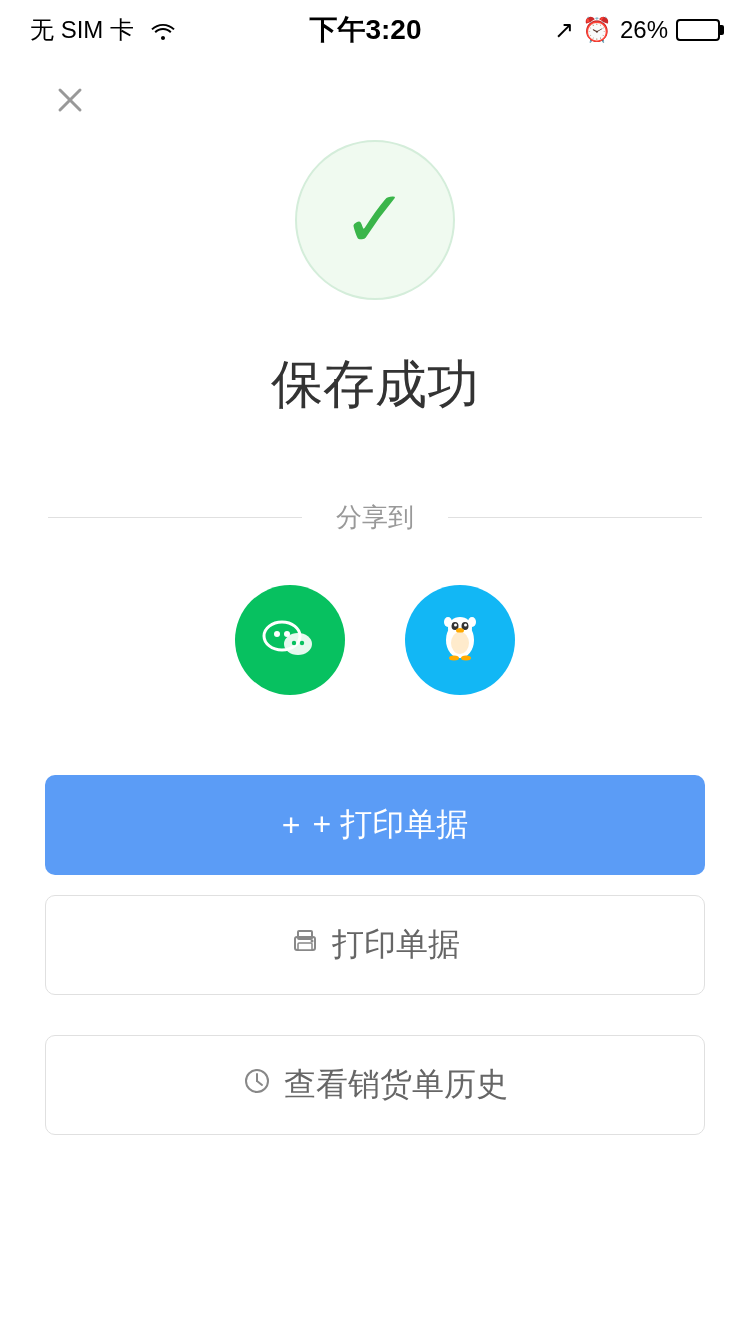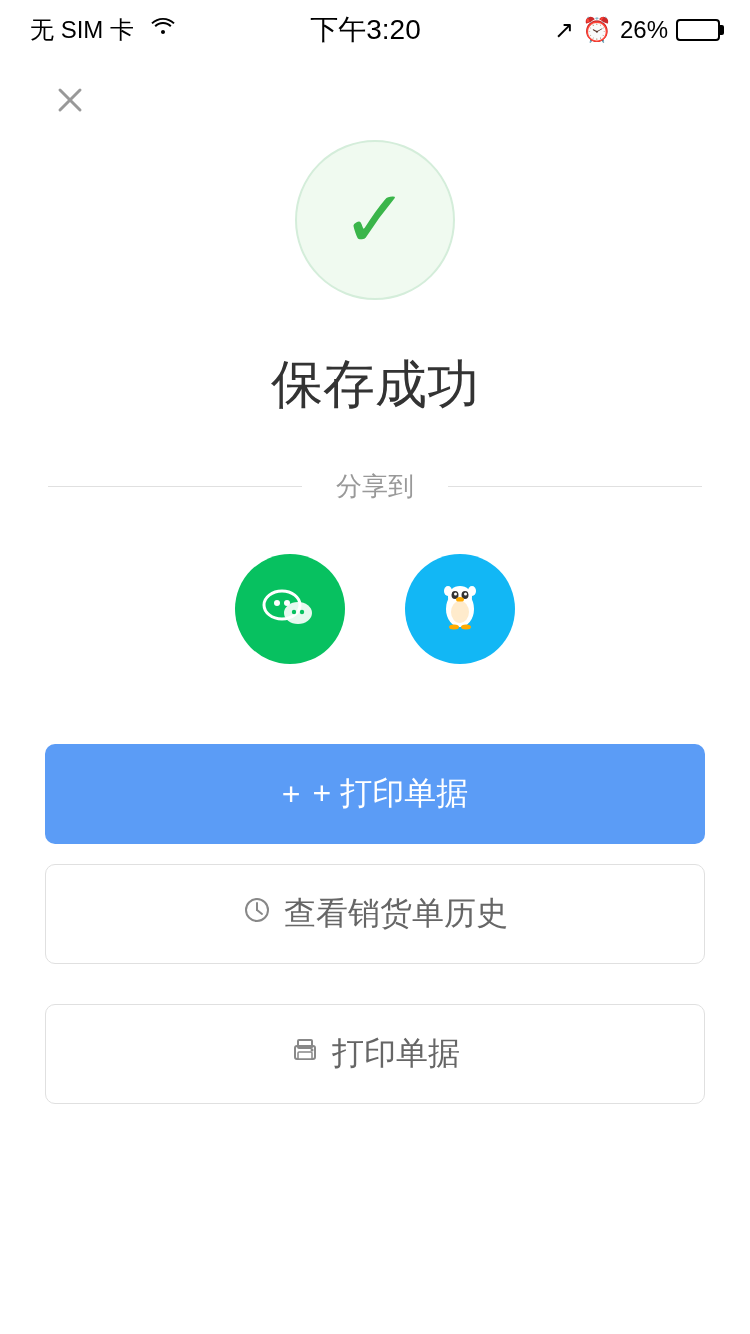--- a/index.html
+++ b/index.html
@@ -23,29 +23,30 @@
       display: flex;
       justify-content: space-between;
       align-items: center;
       height: 60px;
       padding: 0 30px;
       background: #ffffff;
     }
 
     .status-left {
       display: flex;
+      align-items: center;
       gap: 15px;
       font-size: 24px;
       font-weight: 500;
       color: #000;
     }
 
     .status-center {
       font-size: 28px;
-      font-weight: 400;
+      font-weight: 700;
       color: #000;
     }
 
     .status-right {
       display: flex;
       align-items: center;
       gap: 8px;
       font-size: 24px;
       color: #000;
     }
@@ -133,21 +134,21 @@
       color: #3ab54a;
       font-size: 80px;
       line-height: 1;
     }
 
     
     .success-title {
       font-size: 52px;
       font-weight: 500;
       color: #333333;
-      margin-bottom: 49px;
+      margin-bottom: 80px;
     }
 
     
     .share-divider {
       width: 100%;
       display: flex;
       align-items: center;
       padding: 0 48px;
       margin-bottom: 50px;
       gap: 14px;
@@ -311,43 +312,43 @@
         <ellipse cx="20" cy="14" rx="4" ry="5" fill="white"></ellipse>
         <ellipse cx="44" cy="14" rx="4" ry="5" fill="white"></ellipse>
       </svg>
     </div>
   </div>
 
   <div class="btn-row">
     <button class="btn-primary">
       <span class="btn-icon">+</span>
       <span>+ 打印单据</span>
-    </button>
-  </div>
-
-  <div class="btn-row">
-    <button class="btn-secondary">
-      <span class="btn-icon">
-        <svg width="30" height="30" viewBox="0 0 30 30" fill="none" xmlns="http://www.w3.org/2000/svg">
-          <circle cx="15" cy="15" r="11" stroke="#888" stroke-width="2"></circle>
-          <line x1="15" y1="8" x2="15" y2="15" stroke="#888" stroke-width="2" stroke-linecap="round"></line>
-          <line x1="15" y1="15" x2="20" y2="19" stroke="#888" stroke-width="2" stroke-linecap="round"></line>
-        </svg>
-      </span>
-      <span>查看销货单历史</span>
     </button>
   </div>
 
   <div class="btn-row">
     <button class="btn-secondary">
       <span class="btn-icon">
         <svg width="30" height="30" viewBox="0 0 30 30" fill="none" xmlns="http://www.w3.org/2000/svg">
           <rect x="5" y="11" width="20" height="13" rx="2" stroke="#888" stroke-width="2"></rect>
           <rect x="8" y="17" width="14" height="7" rx="1" fill="white" stroke="#888" stroke-width="1.5"></rect>
           <rect x="8" y="5" width="14" height="8" rx="1" stroke="#888" stroke-width="2"></rect>
           <circle cx="22" cy="15" r="1.5" fill="#888"></circle>
         </svg>
       </span>
       <span>打印单据</span>
     </button>
   </div>
 
+  <div class="btn-row">
+    <button class="btn-secondary">
+      <span class="btn-icon">
+        <svg width="30" height="30" viewBox="0 0 30 30" fill="none" xmlns="http://www.w3.org/2000/svg">
+          <circle cx="15" cy="15" r="11" stroke="#888" stroke-width="2"></circle>
+          <line x1="15" y1="8" x2="15" y2="15" stroke="#888" stroke-width="2" stroke-linecap="round"></line>
+          <line x1="15" y1="15" x2="20" y2="19" stroke="#888" stroke-width="2" stroke-linecap="round"></line>
+        </svg>
+      </span>
+      <span>查看销货单历史</span>
+    </button>
+  </div>
+
 </div>
 
 </body></html>

